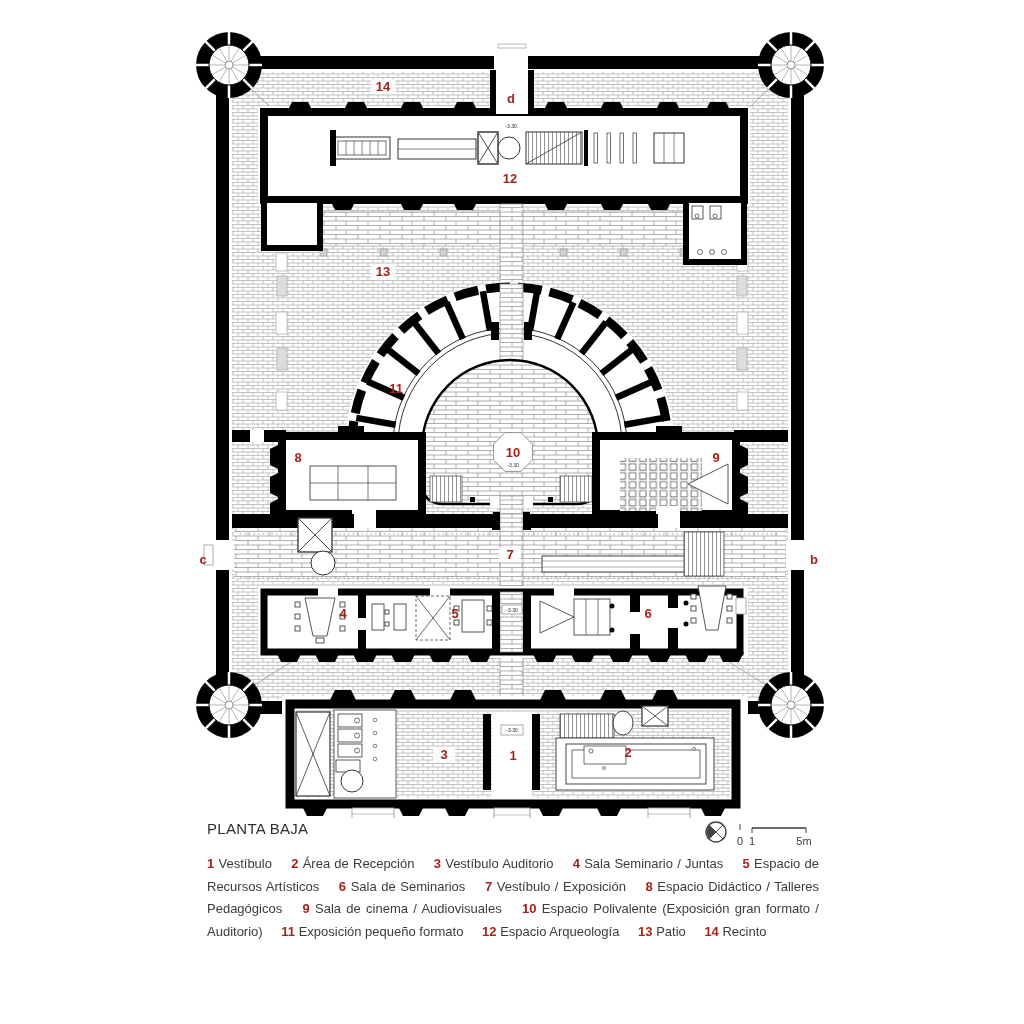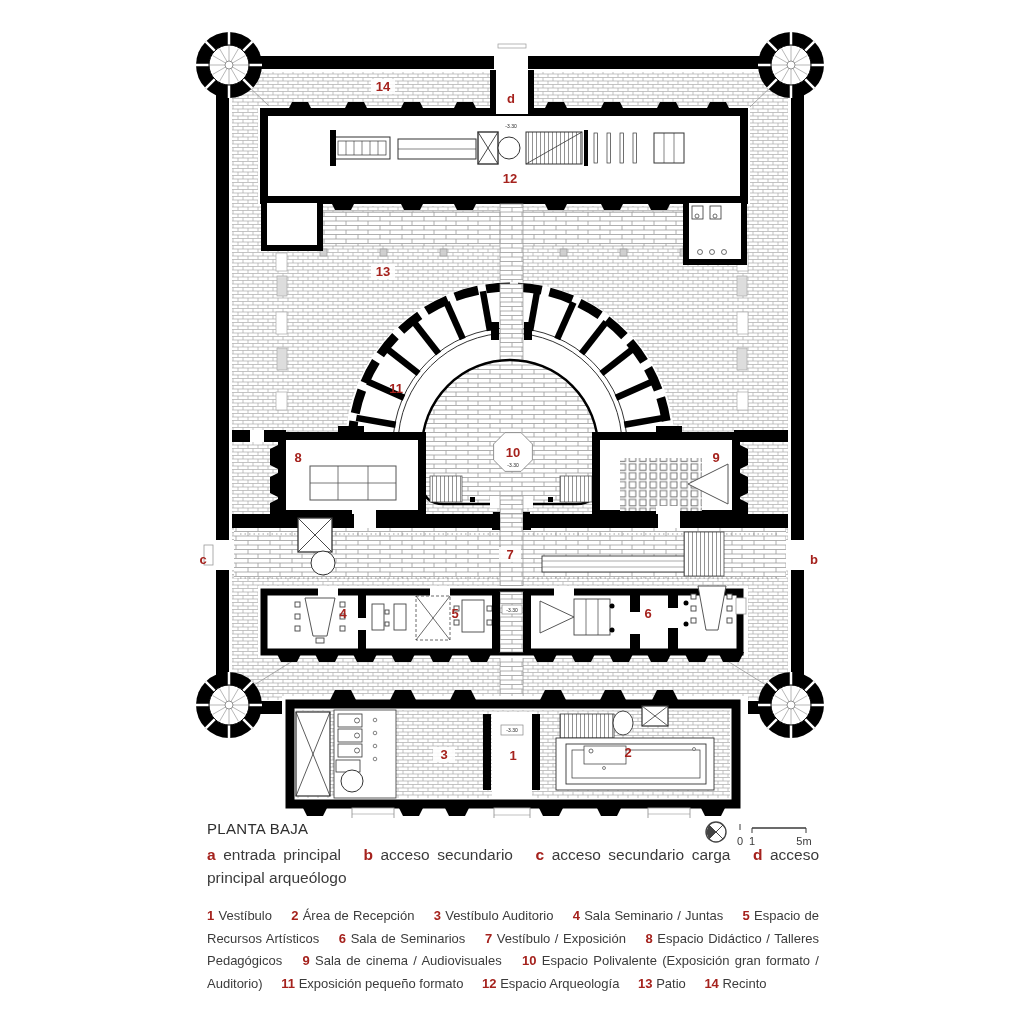--- a/index.html
+++ b/index.html
@@ -457,26 +457,20 @@
     <line x1="106" y1="8" x2="106" y2="13" stroke-width="1"></line>
   </g>
   <text class="st" x="40" y="25">0</text>
   <text class="st" x="52" y="25">1</text>
   <text class="st" x="104" y="25">5m</text>
 </svg>
 
 <div class="footer">
   <div class="title">PLANTA BAJA</div>
 
-  <div class="accesses">
-    <span class="item"><b class="k">a</b> <span>entrada principal</span></span>
-    <span class="item"><b class="k">b</b> <span>acceso secundario</span></span>
-    <span class="item"><b class="k">c</b> <span>acceso secundario carga</span></span>
-    <span class="item"><b class="k">d</b> <span>acceso principal arqueólogo</span></span>
-  </div>
 
   <div class="legendp">
     <span class="item"><b class="num">1</b> <span>Vestíbulo</span></span>
     <span class="item"><b class="num">2</b> <span>Área de Recepción</span></span>
     <span class="item"><b class="num">3</b> <span>Vestíbulo Auditorio</span></span>
     <span class="item"><b class="num">4</b> <span>Sala Seminario / Juntas</span></span>
     <span class="item"><b class="num">5</b> <span>Espacio de Recursos Artísticos</span></span>
     <span class="item"><b class="num">6</b> <span>Sala de Seminarios</span></span>
     <span class="item"><b class="num">7</b> <span>Vestíbulo / Exposición</span></span>
     <span class="item"><b class="num">8</b> <span>Espacio Didáctico / Talleres Pedagógicos</span></span>

